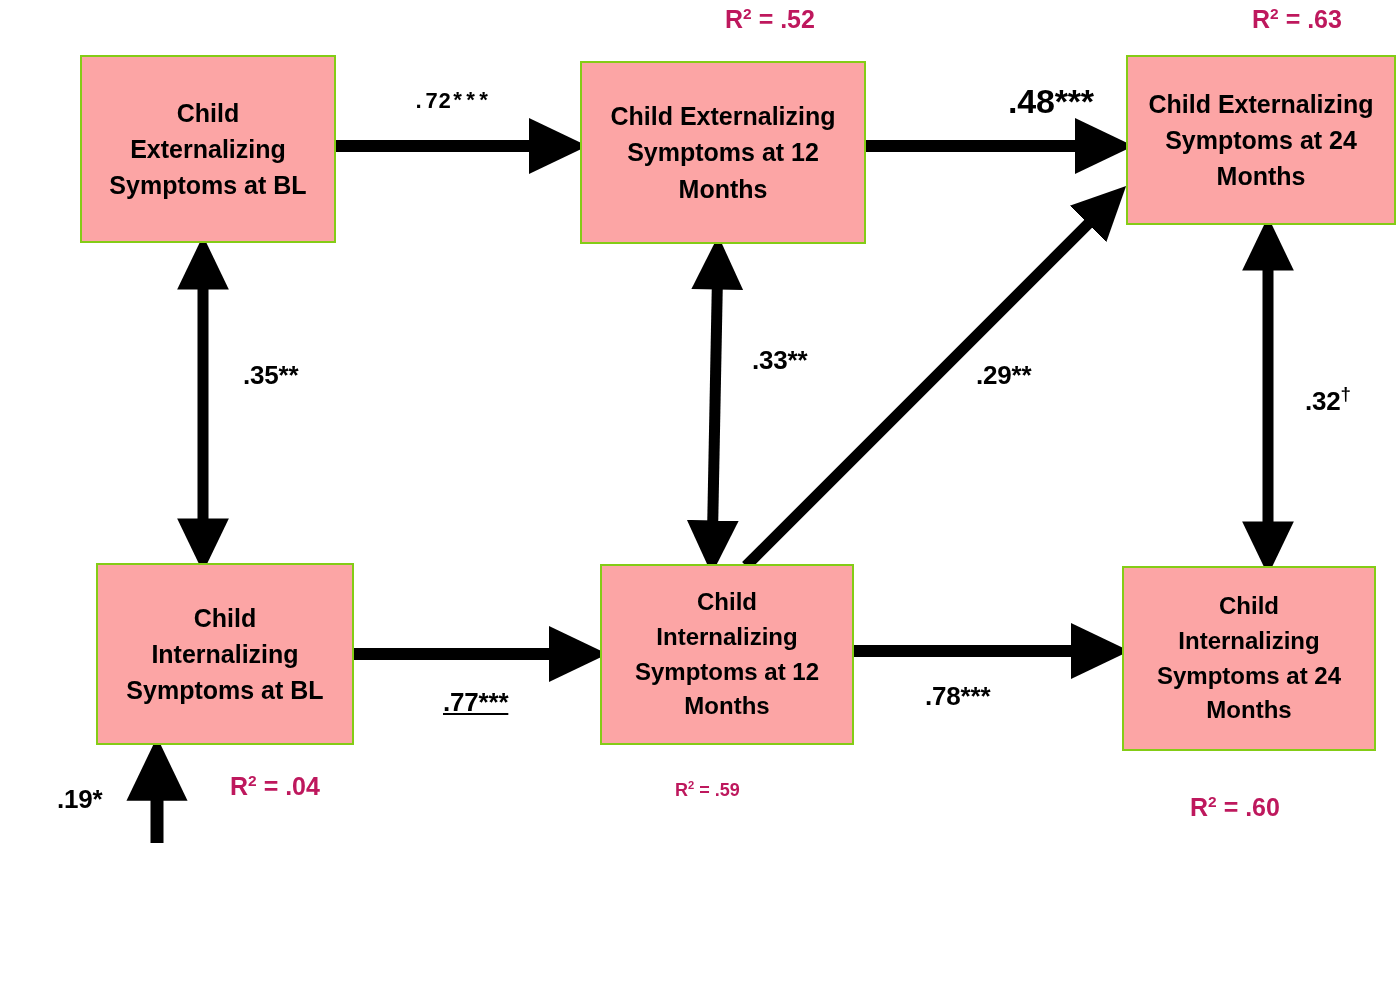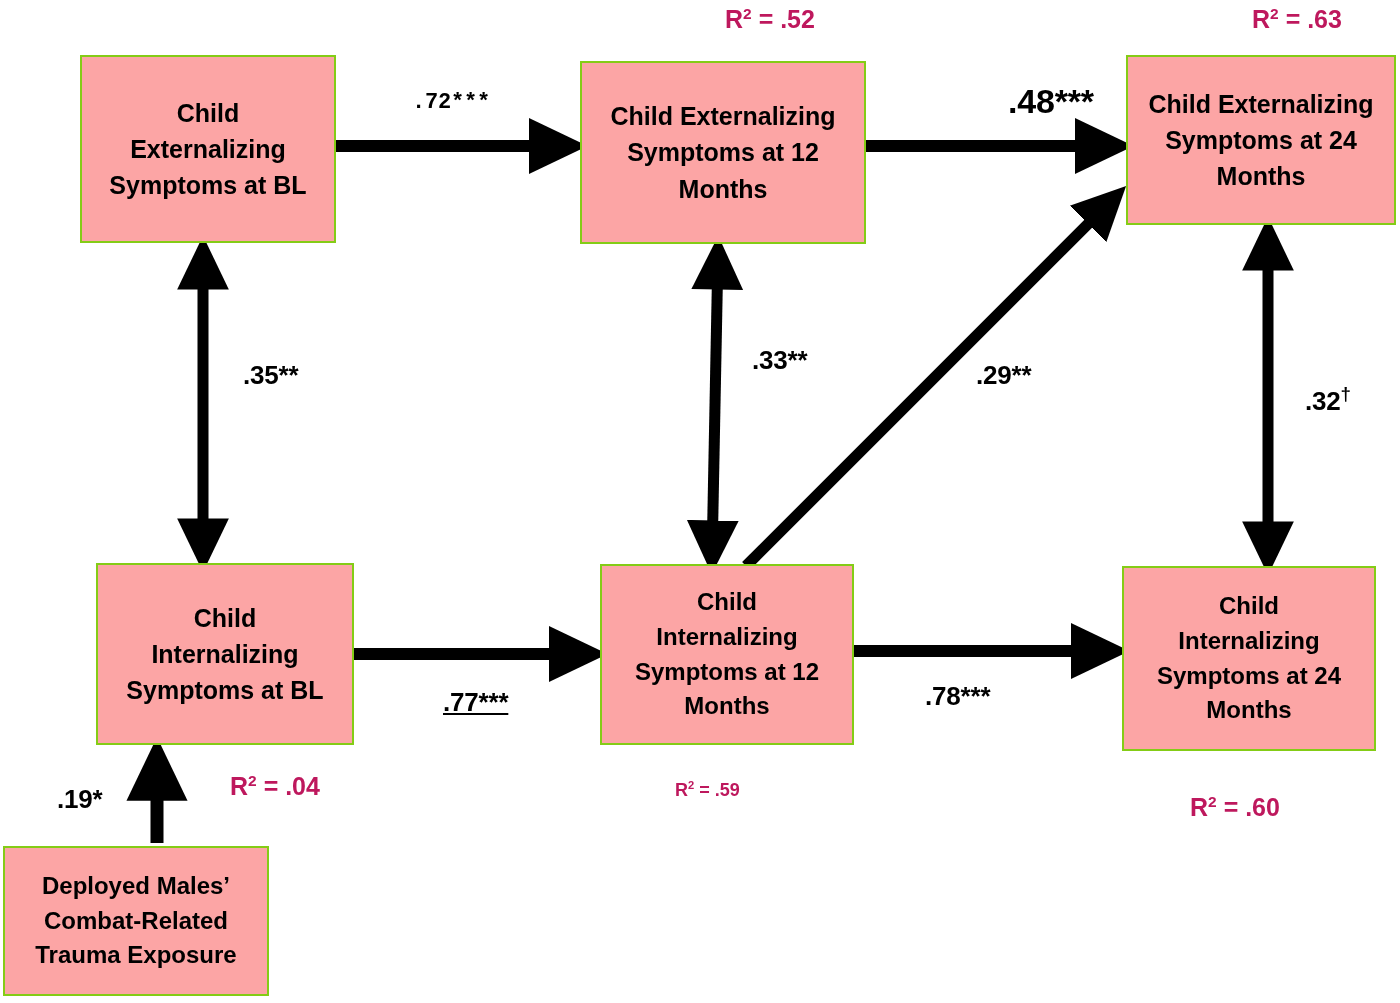--- a/index.html
+++ b/index.html
@@ -126,25 +126,20 @@
 Internalizing
 Symptoms at 12
 Months</span>
   </div>
   <div class="node" style="left: 1122px; top: 566px; width: 254px; height: 185px; font-size: 24px;">
     <span class="node-label">Child
 Internalizing
 Symptoms at 24
 Months</span>
   </div>
-  <div class="node" style="left: 3px; top: 846px; width: 266px; height: 150px; font-size: 24px;">
-    <span class="node-label">Deployed Males’
-Combat-Related
-Trauma Exposure</span>
-  </div>
 
   <div class="edge-label" style="left: 412px; top: 90px; font-size: 22px; font-family: Liberation Mono, monospace;">
     <span>.72***</span>
   </div>
   <div class="edge-label" style="left: 968px; top: 82px; font-size: 34px; margin-left: 40px;">
     <span>.48***</span>
   </div>
   <div class="edge-label" style="left: 443px; top: 687px; font-size: 26px; text-decoration: underline;">
     <span>.77***</span>
   </div>

